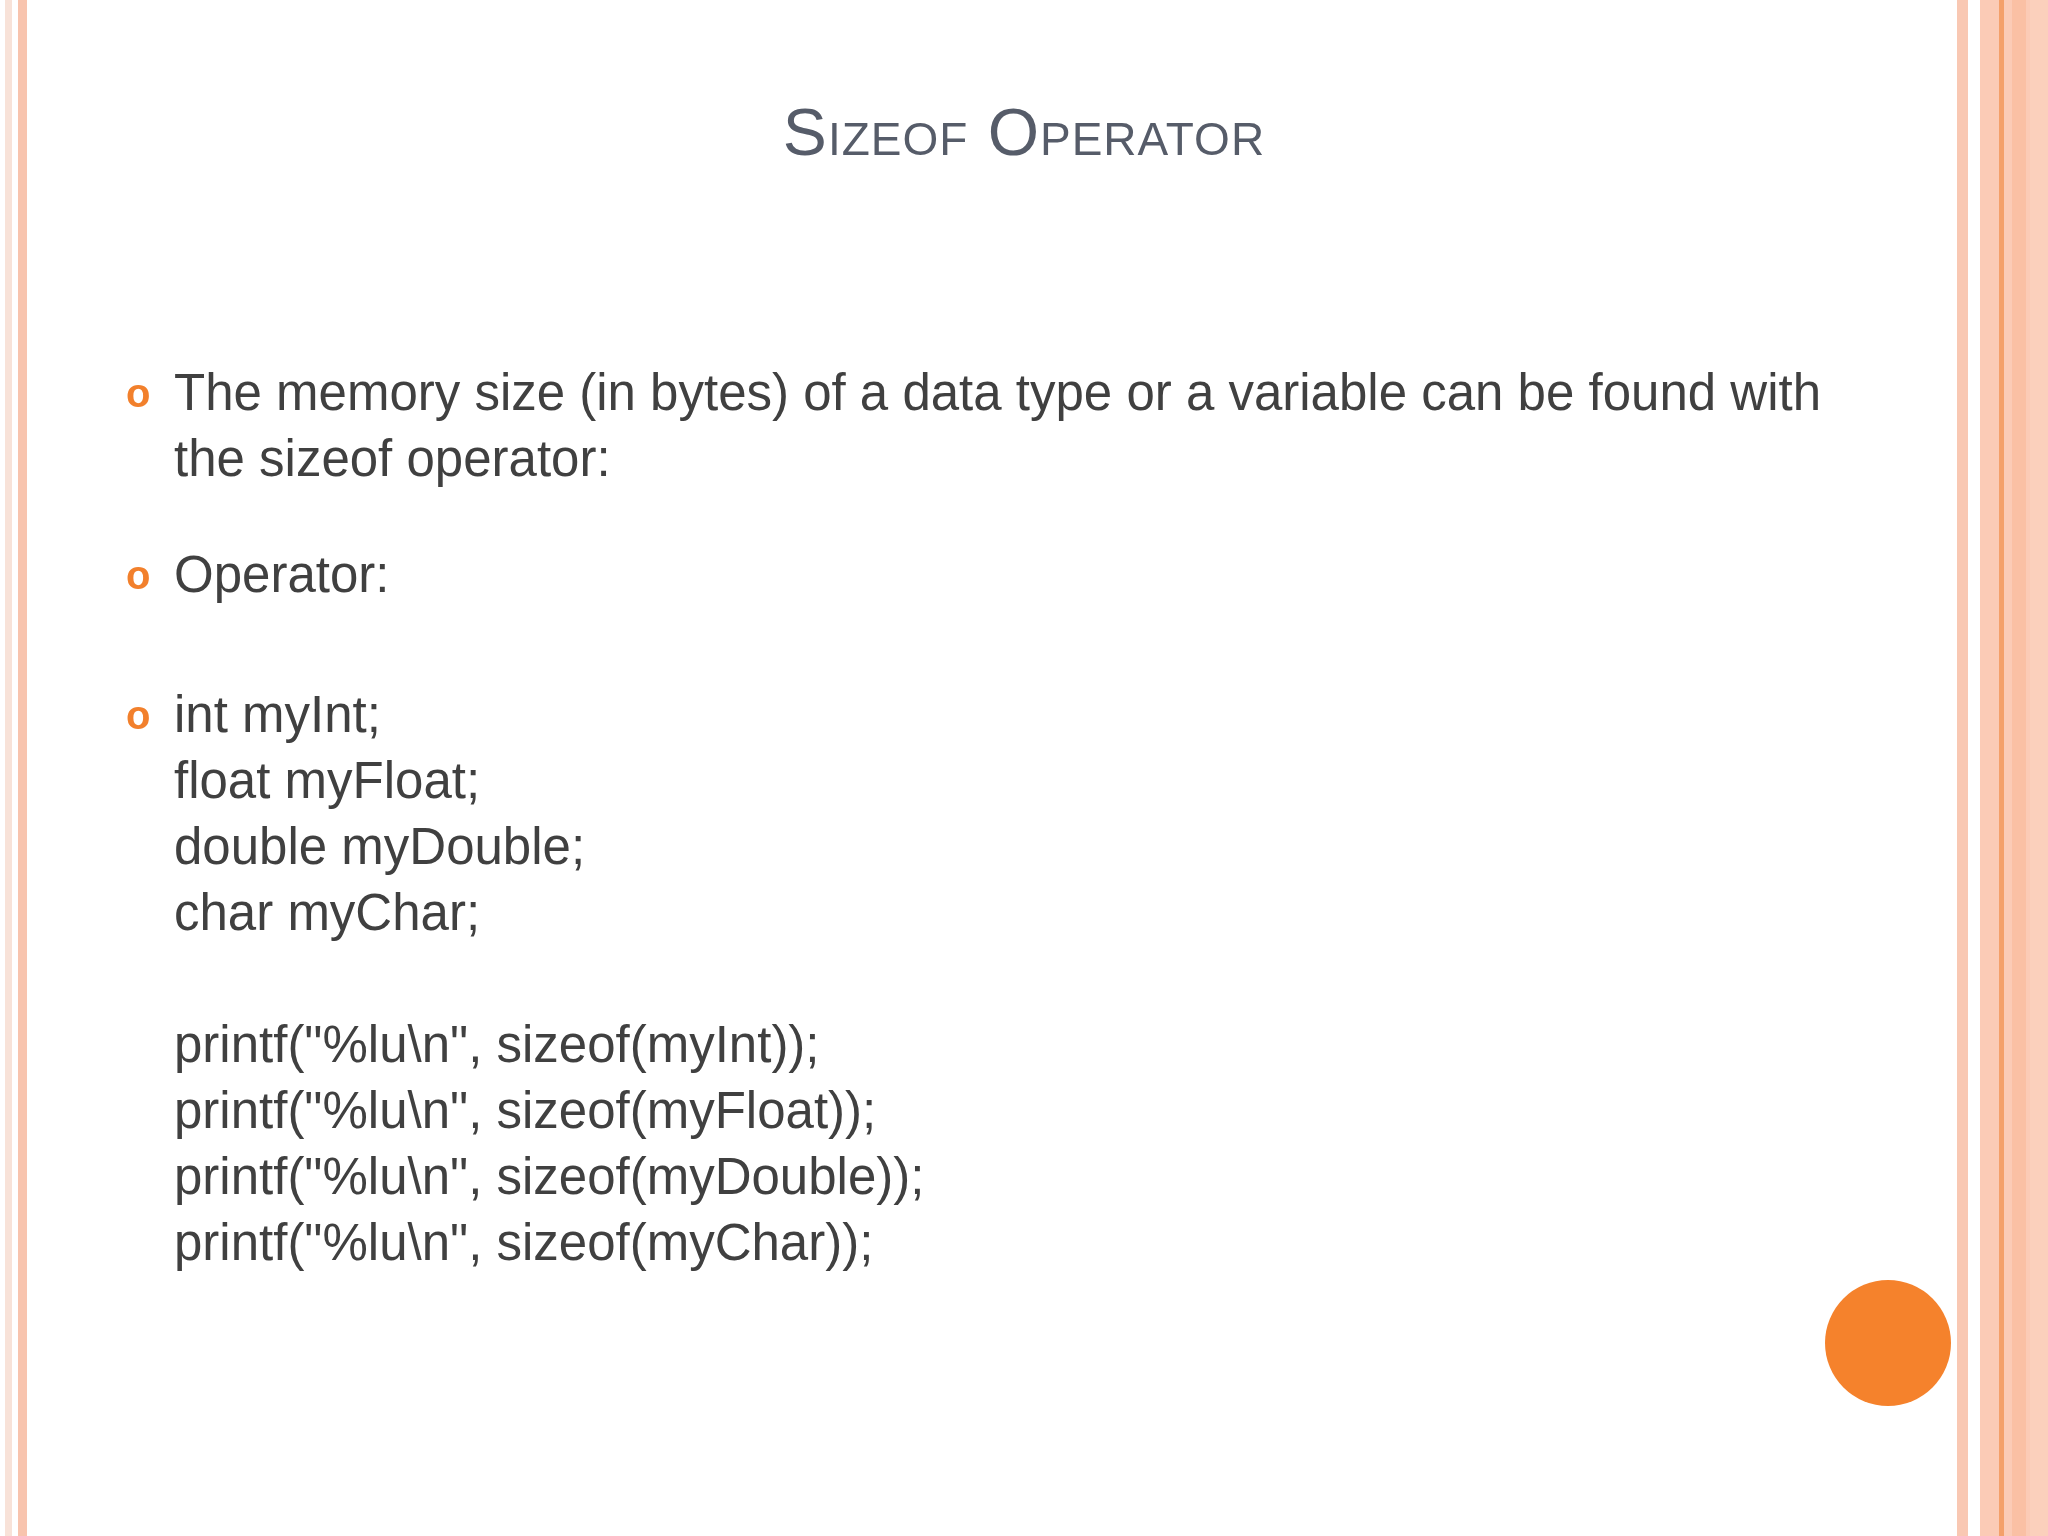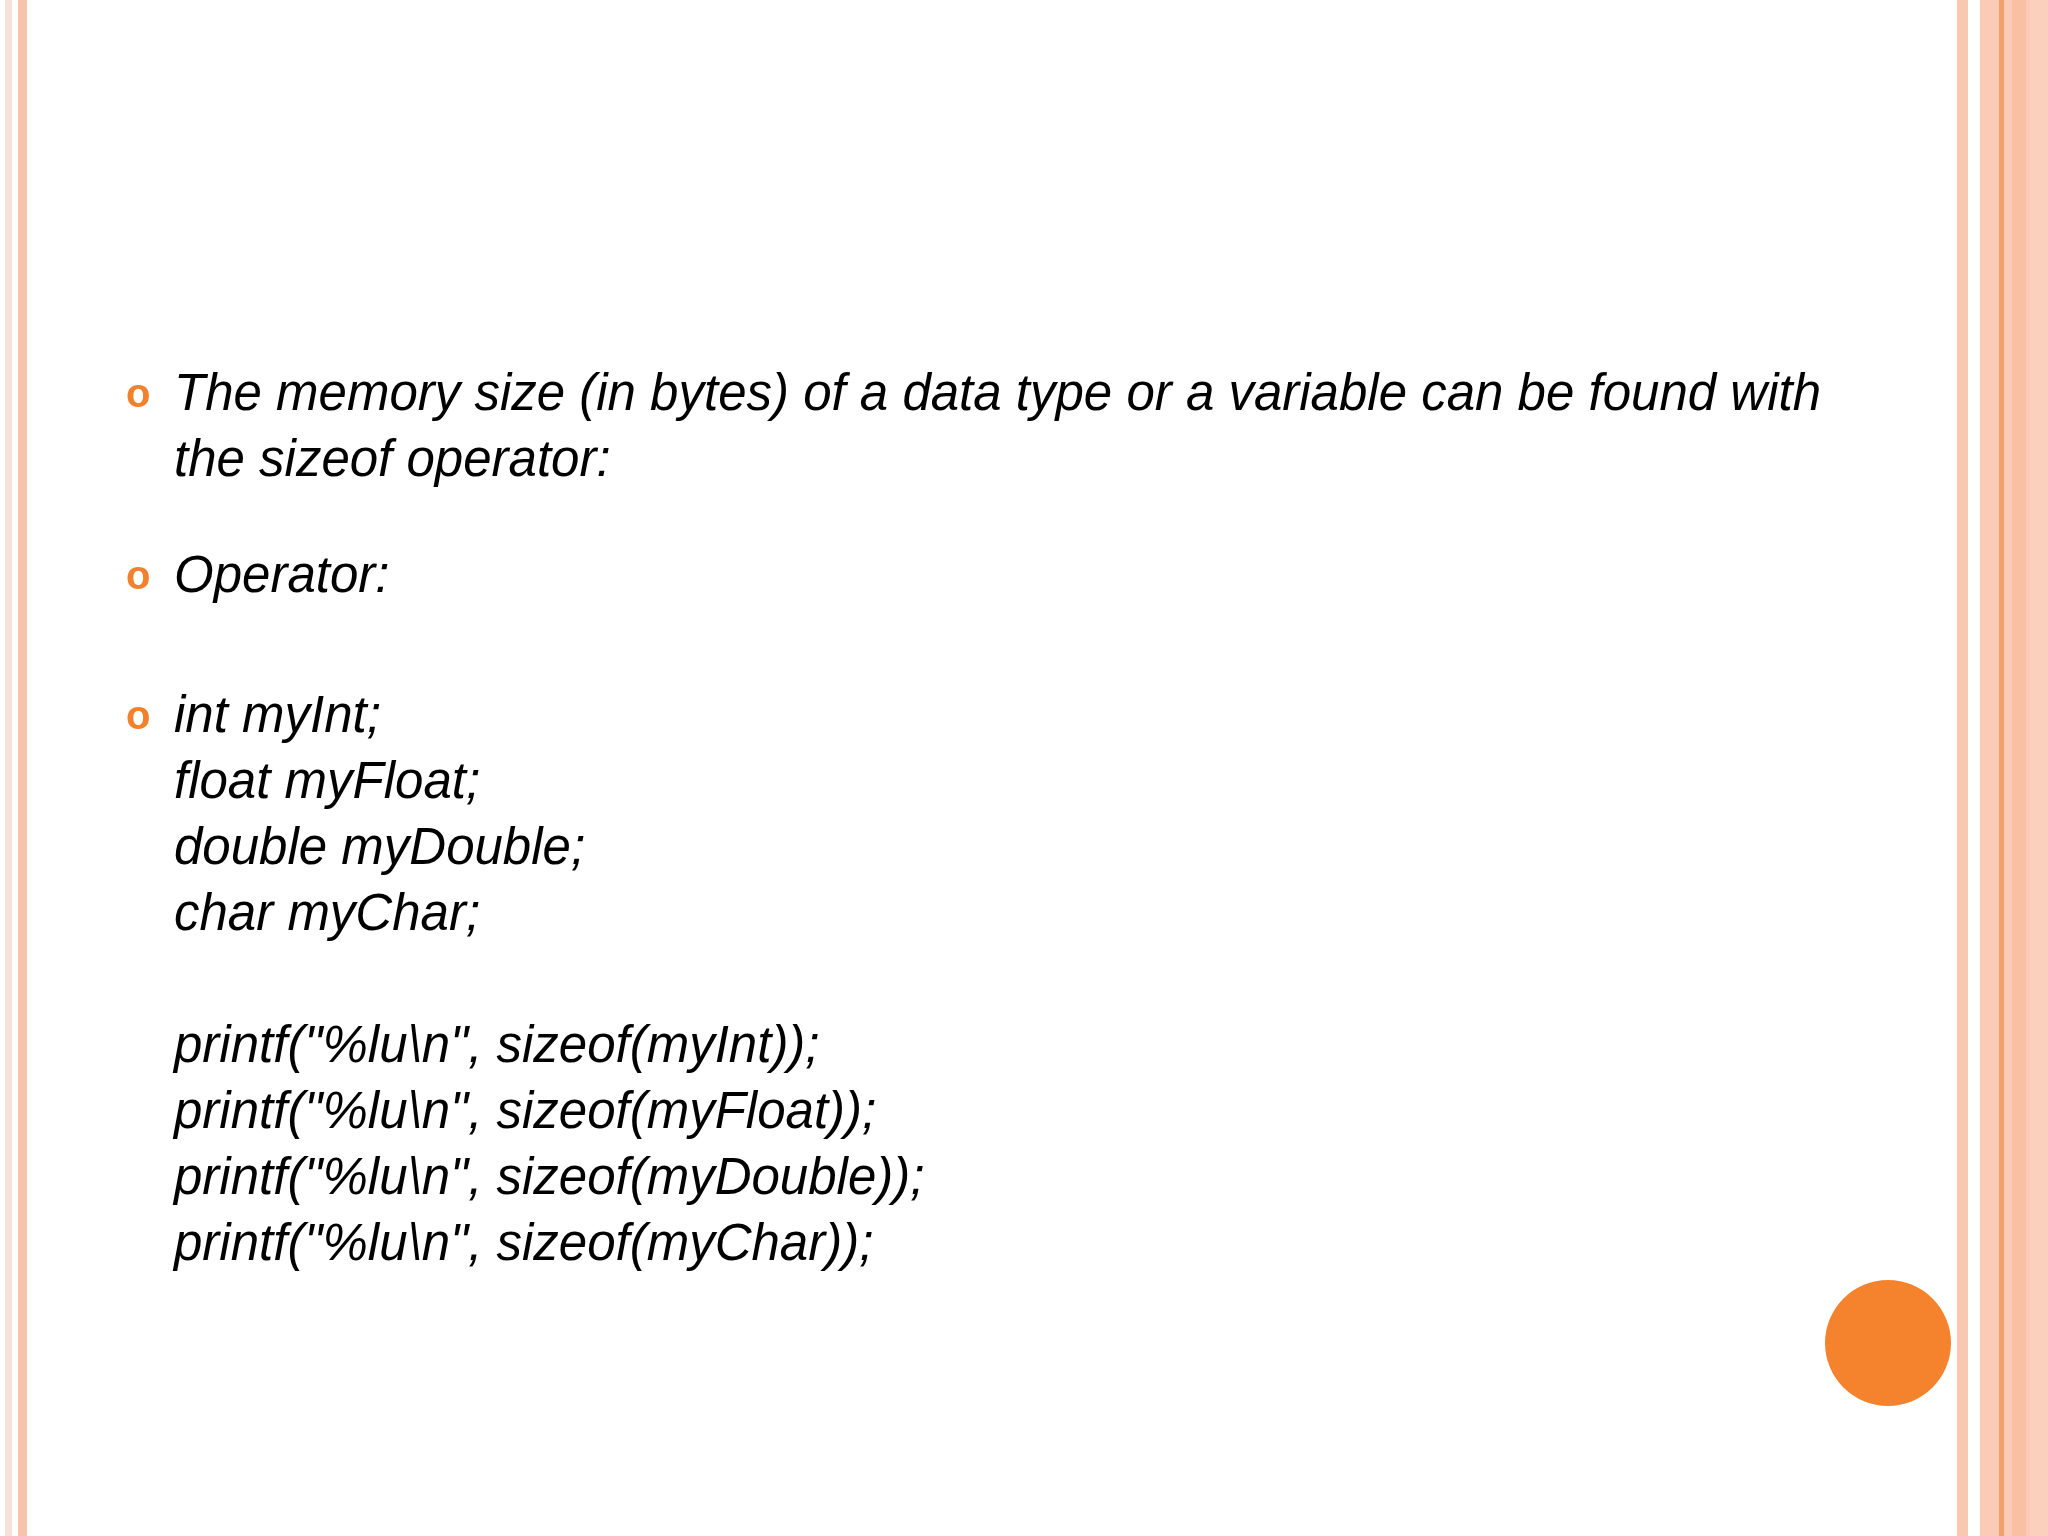--- a/index.html
+++ b/index.html
@@ -70,25 +70,24 @@
     color: #f2802c;
     font-size: 40px;
     line-height: 66px;
     font-weight: 700;
     text-align: left;
     padding-left: 8px;
     box-sizing: border-box;
   }
   .bullet-body {
     flex: 1 1 auto;
-    color: #000000;
+    color: #404040;
     font-size: 51px;
     line-height: 66px;
     white-space: pre-wrap;
-    font-style: italic;
   }
 
   .para-gap { height: 42px; }
   .blank-line { height: 66px; }
 
   
   #accent-circle {
     position: absolute;
     left: 1825px;
     top: 1280px;
@@ -105,20 +104,21 @@
 
   <div class="stripe stripe-l1"></div>
   <div class="stripe stripe-l2"></div>
 
   <div class="stripe stripe-r1"></div>
   <div class="stripe stripe-r2"></div>
   <div class="stripe stripe-r3"></div>
   <div class="stripe stripe-r4"></div>
   <div class="stripe stripe-r5"></div>
 
+  <div id="title">Sizeof Operator</div>
 
   <div id="content">
 
     <div class="bullet-row">
       <span class="bullet-marker">o</span>
       <span class="bullet-body">The memory size (in bytes) of a data type or a variable can be found with the sizeof operator:</span>
     </div>
 
     <div class="para-gap"></div>
 

